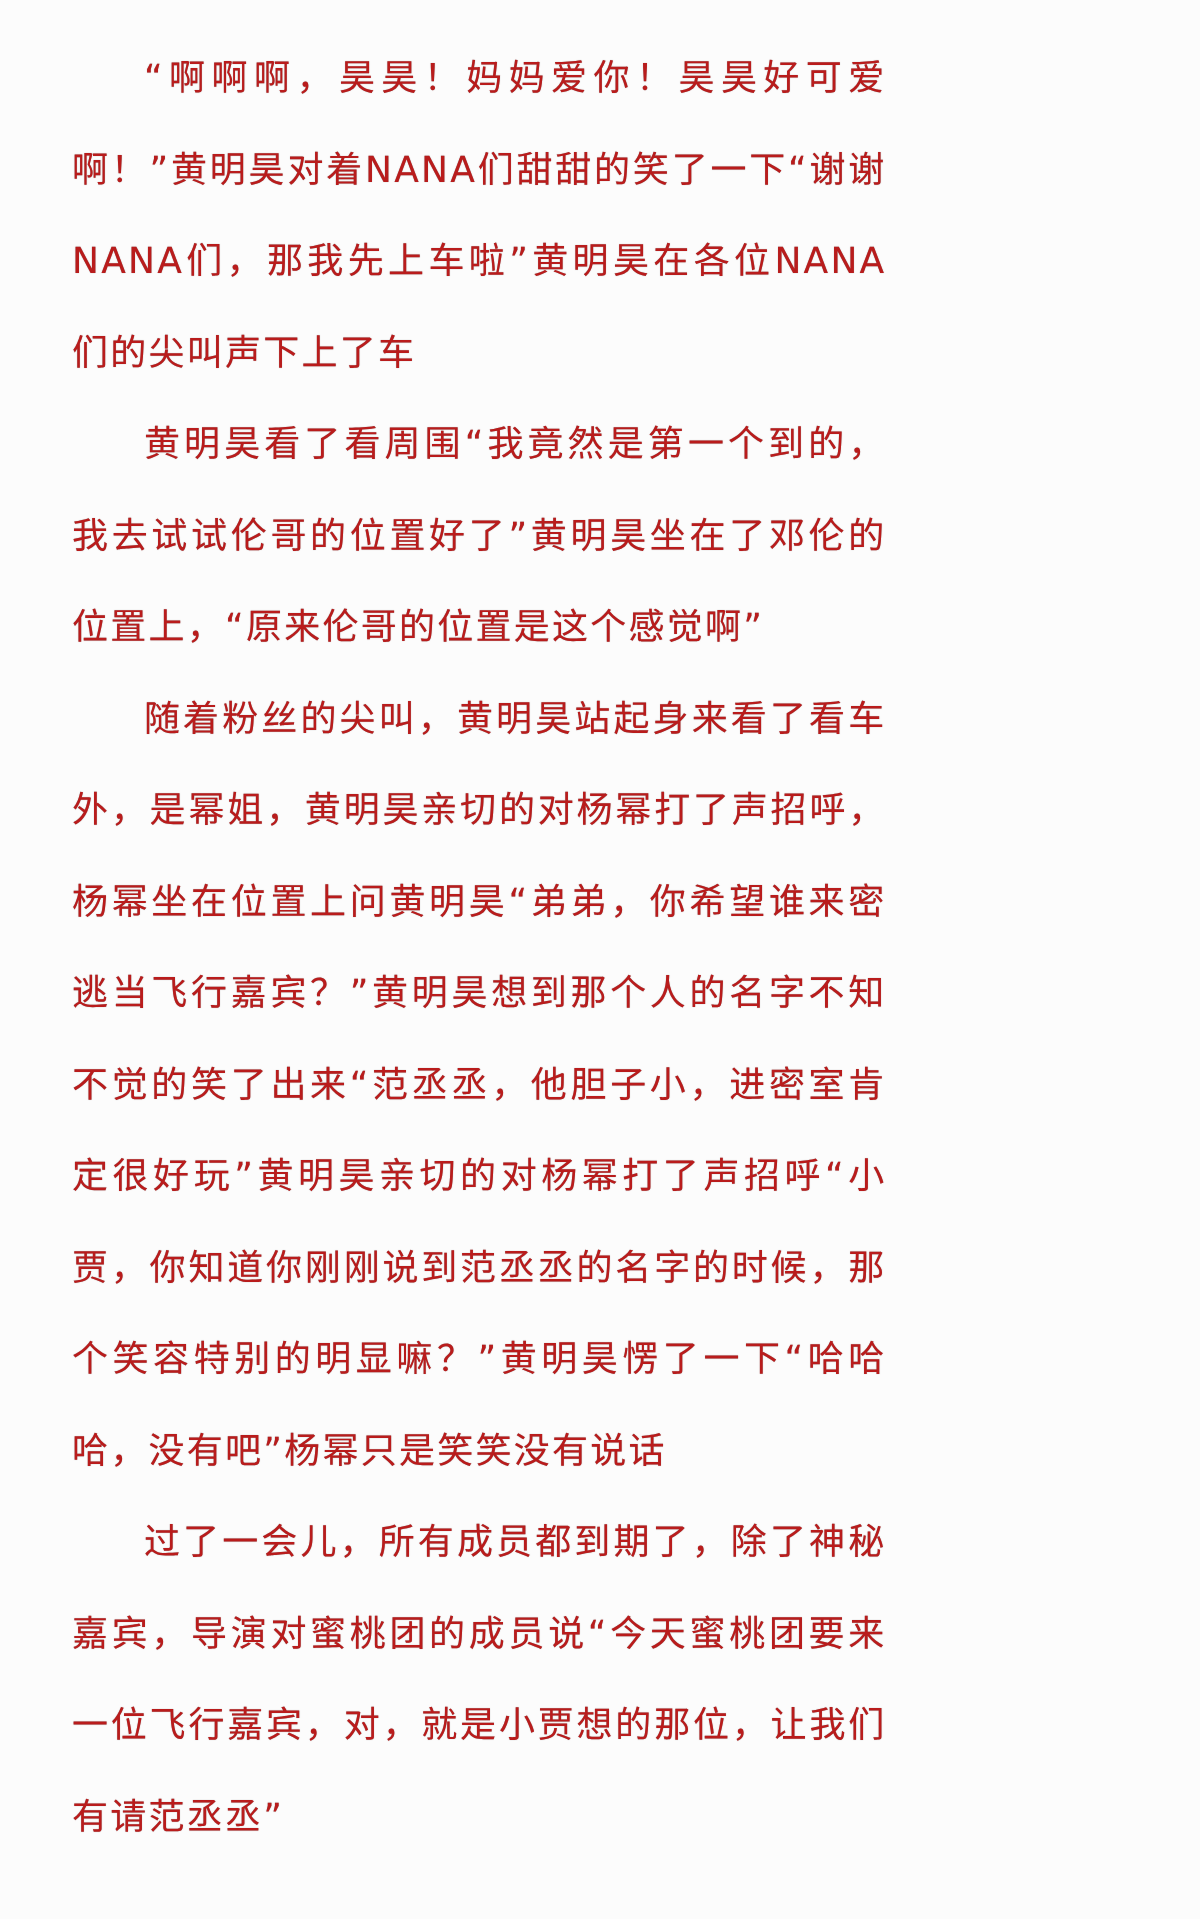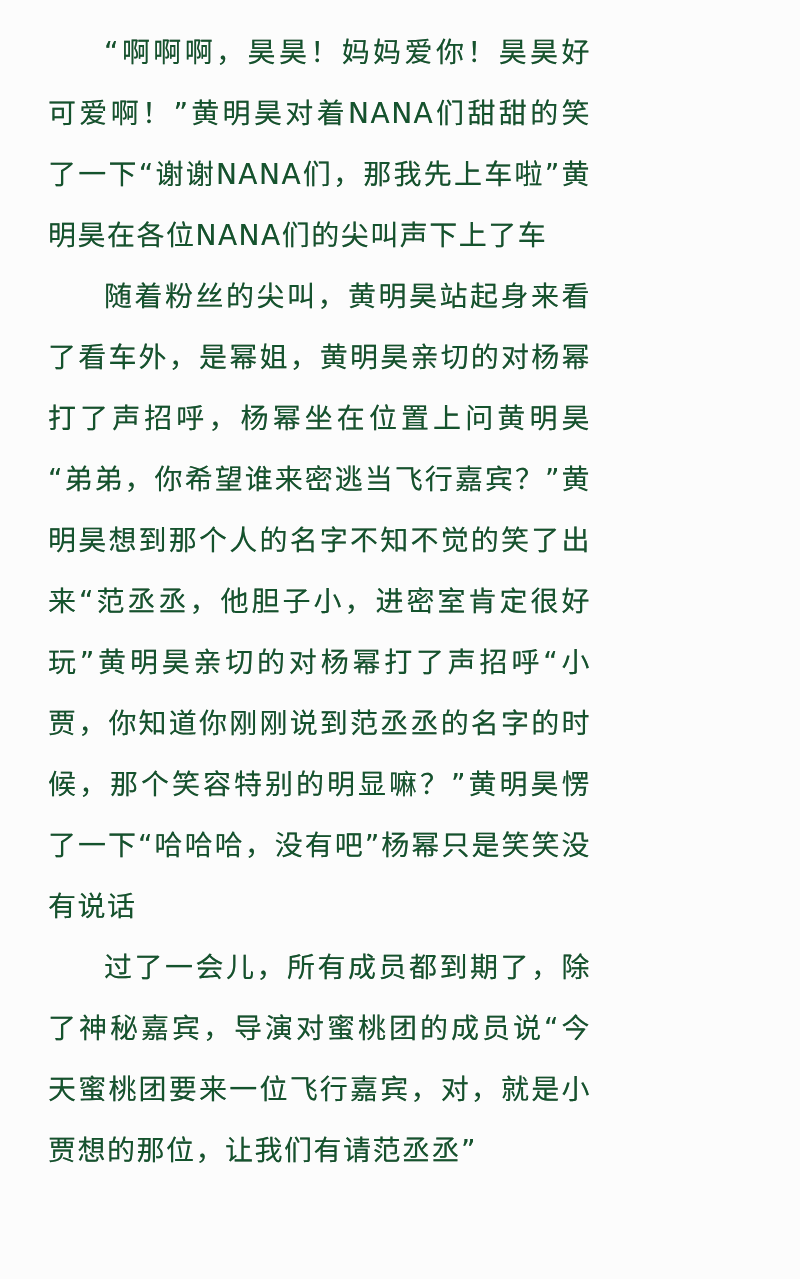--- a/index.html
+++ b/index.html
@@ -9,36 +9,37 @@
     height: 1279px;
     background: #fcfcfc;
     overflow: hidden;
   }
   .page {
     box-sizing: border-box;
     width: 636px;
     height: 1279px;
     padding: 22px 45px 10px 48px;
     font-family: "DejaVu Sans", sans-serif;
-    font-size: 28px;
+    font-size: 24px;
     line-height: 61px;
     letter-spacing: 1.5px;
-    color: #14532d;
+    color: #b91c1c;
     text-align: justify;
     text-justify: inter-ideograph;
     
     text-shadow: 0 0 0.6px rgba(60,60,60,0.55);
   }
   .page p {
     margin: 0;
     padding: 0;
     text-indent: 2em;
     word-break: break-all;
   }
 </style>
 </head>
 <body>
 
 <div class="page">
   <p>“啊啊啊，昊昊！妈妈爱你！昊昊好可爱啊！”黄明昊对着NANA们甜甜的笑了一下“谢谢NANA们，那我先上车啦”黄明昊在各位NANA们的尖叫声下上了车</p>
+  <p>黄明昊看了看周围“我竟然是第一个到的，我去试试伦哥的位置好了”黄明昊坐在了邓伦的位置上，“原来伦哥的位置是这个感觉啊”</p>
   <p>随着粉丝的尖叫，黄明昊站起身来看了看车外，是幂姐，黄明昊亲切的对杨幂打了声招呼，杨幂坐在位置上问黄明昊“弟弟，你希望谁来密逃当飞行嘉宾？”黄明昊想到那个人的名字不知不觉的笑了出来“范丞丞，他胆子小，进密室肯定很好玩”黄明昊亲切的对杨幂打了声招呼“小贾，你知道你刚刚说到范丞丞的名字的时候，那个笑容特别的明显嘛？”黄明昊愣了一下“哈哈哈，没有吧”杨幂只是笑笑没有说话</p>
   <p>过了一会儿，所有成员都到期了，除了神秘嘉宾，导演对蜜桃团的成员说“今天蜜桃团要来一位飞行嘉宾，对，就是小贾想的那位，让我们有请范丞丞”</p>
 </div>
 
 </body></html>

